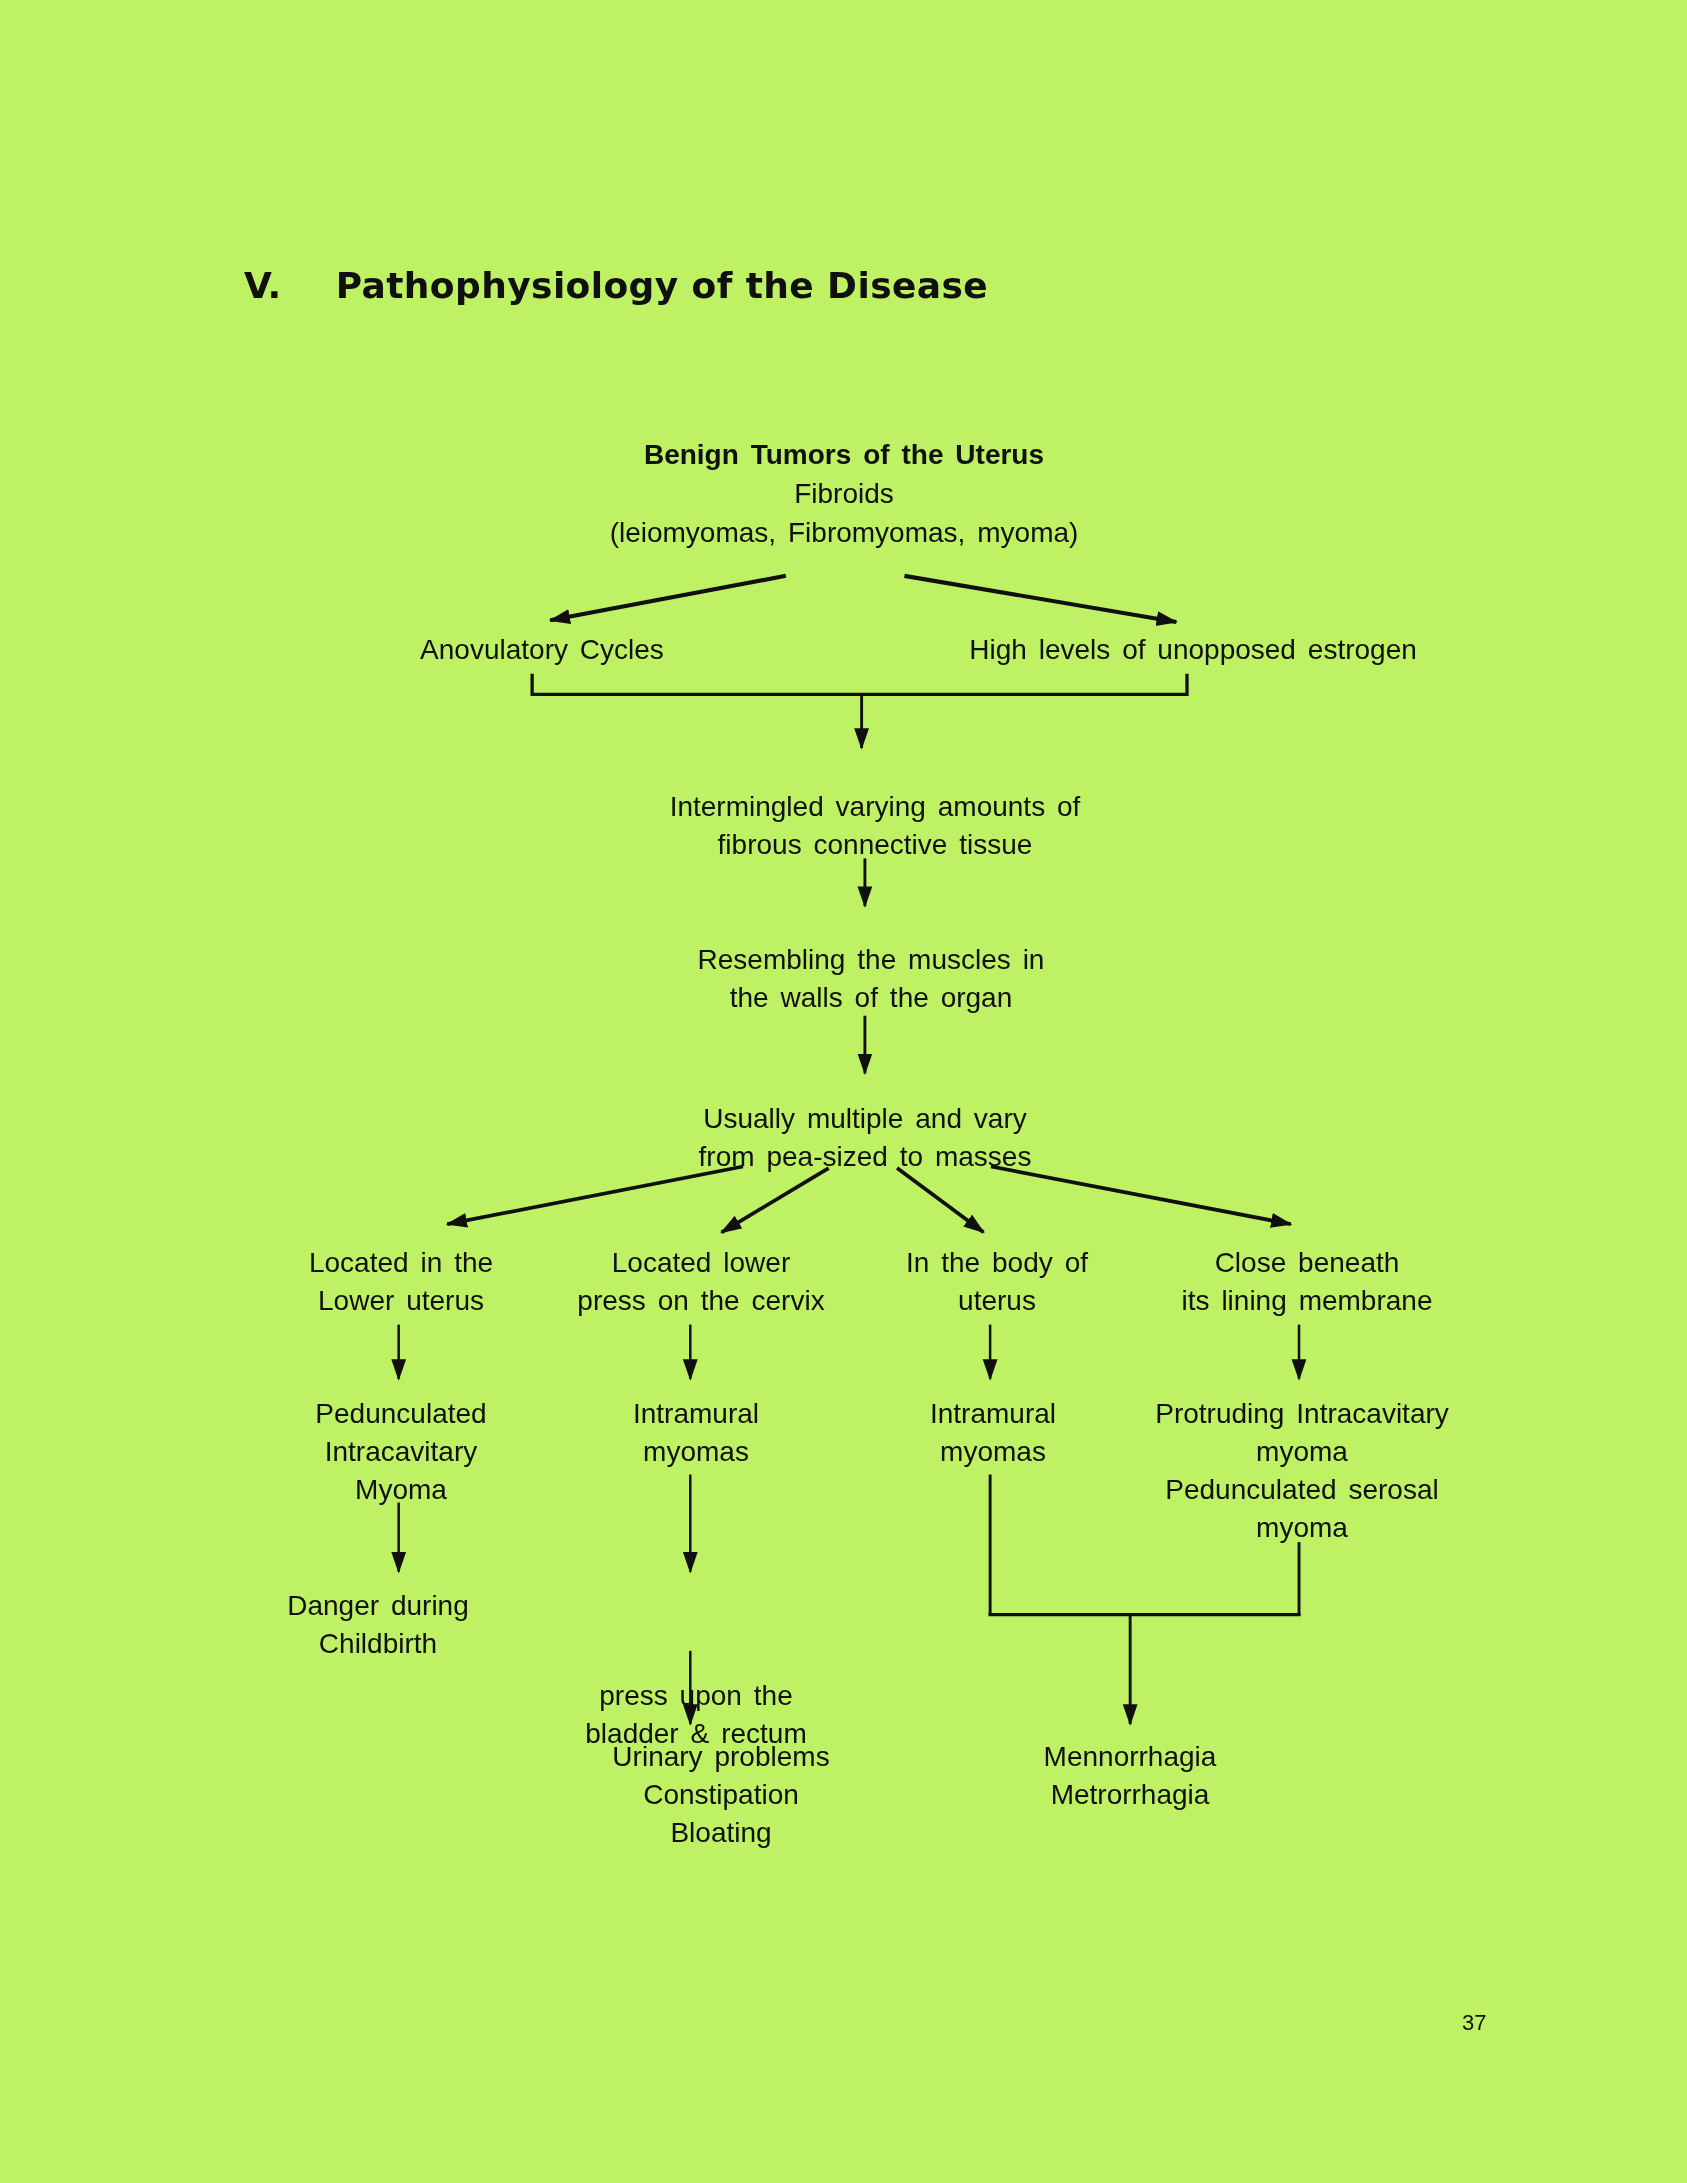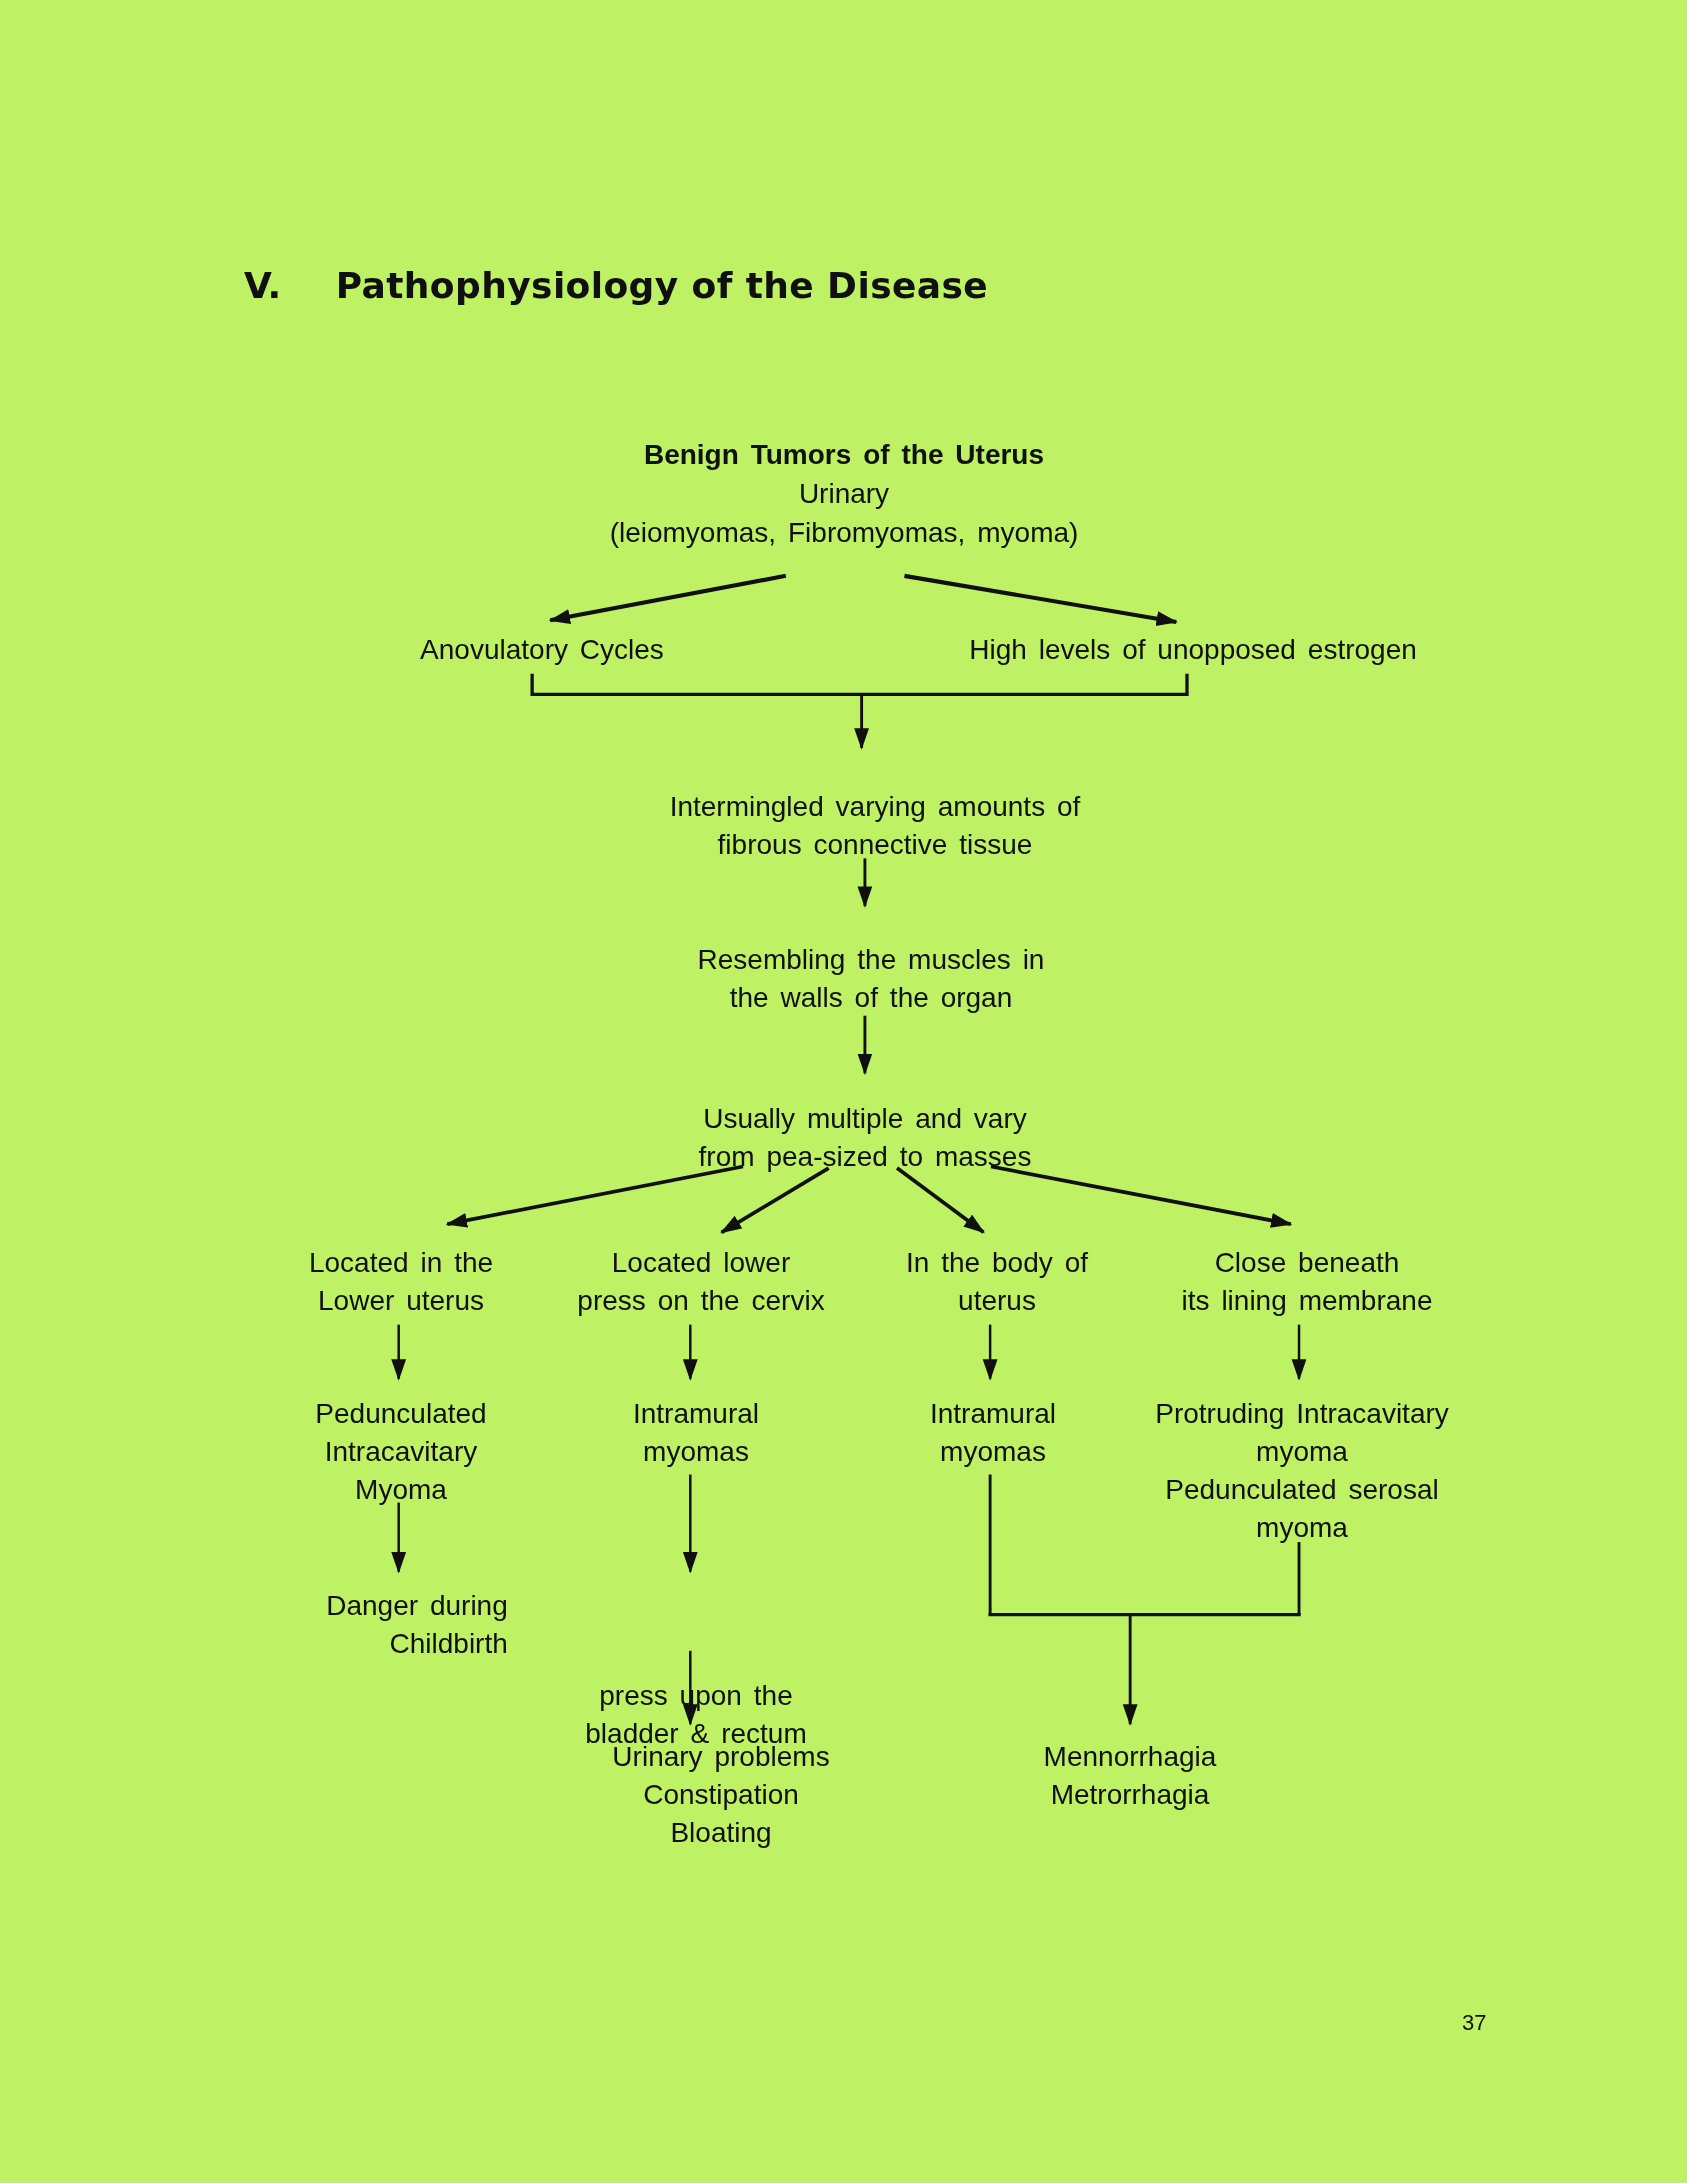--- a/index.html
+++ b/index.html
@@ -58,21 +58,21 @@
       <line x1="1372" y1="1960" x2="1372" y2="2093" stroke-width="3.5" marker-end="url(#ah)"></line>
     </g>
   </svg>
 
   <div class="heading">
     <span class="num">V.</span><span>Pathophysiology of the Disease</span>
   </div>
 
   <div class="node root" style="left:844px; top:435px;">
     <div class="b">Benign Tumors of the Uterus</div>
-    <div>Urinary</div>
+    <div>Fibroids</div>
     <div>(leiomyomas, Fibromyomas, myoma)</div>
   </div>
 
   <div class="node" style="left:542px; top:631px;">Anovulatory Cycles</div>
   <div class="node" style="left:875px; top:788px;">
     <div>Intermingled varying amounts of</div>
     <div>fibrous connective tissue</div>
   </div>
 
   <div class="node" style="left:1193px; top:631px;">High levels of unopposed estrogen</div>
@@ -115,21 +115,21 @@
     <div>Intramural</div>
     <div>myomas</div>
   </div>
   <div class="node" style="left:1302px; top:1395px;">
     <div>Protruding Intracavitary</div>
     <div>myoma</div>
     <div>Pedunculated serosal</div>
     <div>myoma</div>
   </div>
 
-  <div class="node" style="left:417px; top:1587px;text-align:right;">
+  <div class="node" style="left:378px; top:1587px;">
     <div>Danger during</div>
     <div>Childbirth</div>
   </div>
   <div class="node" style="left:696px; top:1677px;">
     <div>press upon the</div>
     <div>bladder &amp; rectum</div>
   </div>
 
   <div class="node" style="left:721px; top:1738px;">
     <div>Urinary problems</div>

